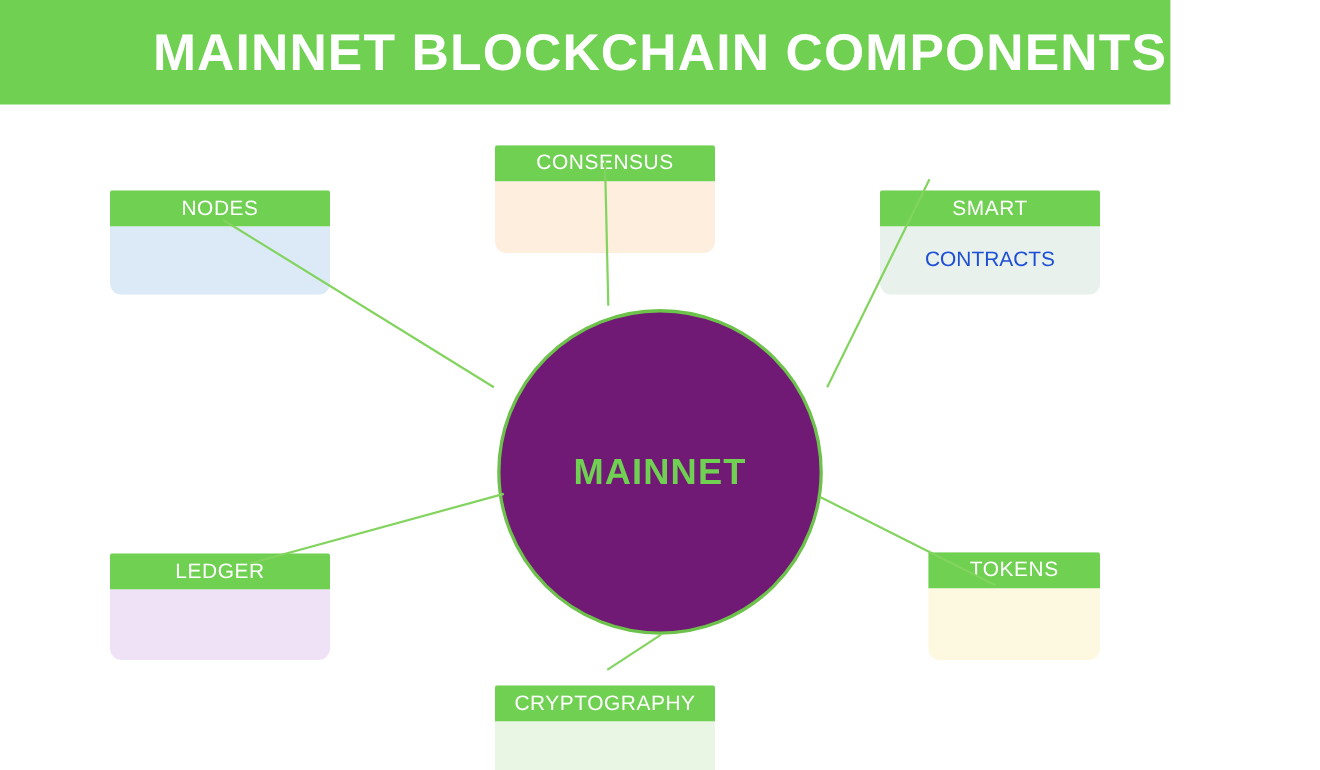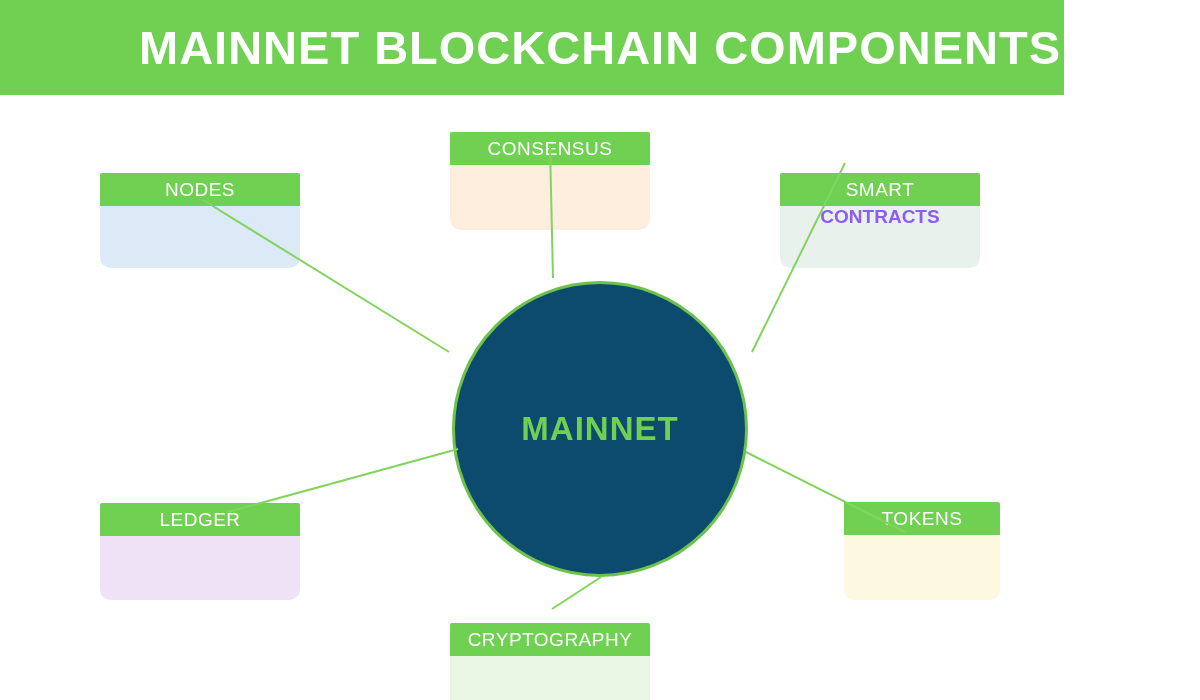--- a/index.html
+++ b/index.html
@@ -31,21 +31,21 @@
     white-space: nowrap;
   }
 
   
   .center-circle {
     position: absolute;
     left: 452px; top: 281px;
     width: 296px; height: 296px;
     border-radius: 50%;
     border: 3px solid #6cc24a;
-    background: #0c4a6e;
+    background: #701a75;
     display: flex;
     align-items: center;
     justify-content: center;
     z-index: 2;
   }
   .center-circle .center-label {
     color: #6fd052;
     font-size: 33px;
     font-weight: bold;
     letter-spacing: 1px;
@@ -66,31 +66,31 @@
     color: #ffffff;
     font-size: 19px;
     letter-spacing: 0.5px;
     display: flex;
     align-items: center;
     justify-content: center;
   }
   .node-body {
     height: 62px;
     display: flex;
+    align-items: center;
     justify-content: center;
     border-radius: 0 0 10px 10px;
-    color: #8b5cf6;
+    color: #1d4ed8;
     font-size: 19px;
-    font-weight: bold;
   }
 
   #node-consensus     { left: 450px; top: 111px; }
   #node-consensus .node-body { height: 65px; }
   #node-nodes         { left: 100px; top: 152px; }
-  #node-smart         { left: 780px; top: 152px; }
+  #node-smart         { left: 800px; top: 152px; }
   #node-ledger        { left: 100px; top: 482px; }
   #node-ledger .node-body { height: 64px; }
   #node-tokens        { left: 800px; top: 481px; padding-left: 44px; }
   #node-tokens .node-body { height: 65px; }
   #node-cryptography  { left: 450px; top: 602px; }
   #node-cryptography .node-body { height: 66px; }
 
   
   .connectors {
     position: absolute;

